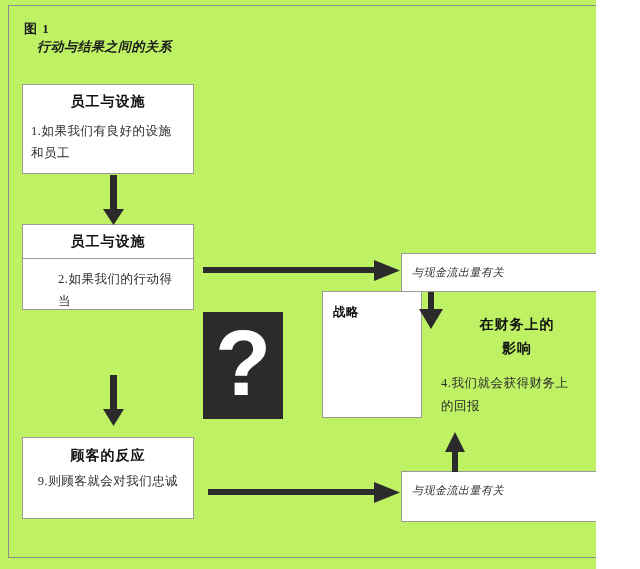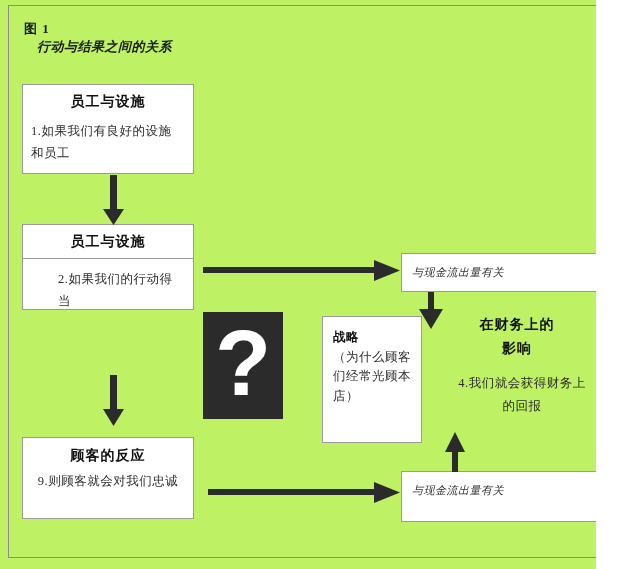--- a/index.html
+++ b/index.html
@@ -175,36 +175,35 @@
 
   <div class="pbox" id="box-customer" style="left:22px; top:437px; width:172px; height:82px;">
     <div class="pbox-title" style="padding-top:9px;">顾客的反应</div>
     <div class="pbox-body" style="padding:6px 8px 0 8px; text-align:center;">9.则顾客就会对我们忠诚</div>
   </div>
 
   <div id="question-tile" style="left:203px; top:312px; width:80px; height:107px;">
     <span class="qmark">?</span>
   </div>
 
-  <div id="strategy-box" style="left:322px; top:316px; width:100px; height:127px;">
+  <div id="strategy-box" style="left:322px; top:291px; width:100px; height:127px;">
     <div class="strategy-title" style="padding:12px 0 0 10px;">战略</div>
-    <div class="strategy-body" style="padding:2px 6px 0 10px;">（为什么顾客们经常光顾本店）</div>
   </div>
 
   <div class="nbox" style="left:401px; top:253px; width:196px; height:39px;">
     <span class="nbox-text">与现金流出量有关</span>
   </div>
 
   <div class="nbox" style="left:401px; top:471px; width:196px; height:51px;">
     <span class="nbox-text" style="margin-top:-12px;">与现金流出量有关</span>
   </div>
 
   <div class="free-title" style="left:452px; top:337px; width:130px;">影响</div>
   <div class="free-title" style="left:452px; top:313px; width:130px;">在财务上的</div>
-  <div class="free-body" style="left:452px; top:372px; width:140px;text-align:center;">4.我们就会获得财务上的回报</div>
+  <div class="free-body" style="left:441px; top:372px; width:140px;">4.我们就会获得财务上的回报</div>
 
   <svg id="arrow-layer" viewBox="0 0 640 569" xmlns="http://www.w3.org/2000/svg">
 
     <g>
       <rect x="110" y="175" width="7" height="36" fill="#2b2b2b"></rect>
       <polygon points="103,209 124,209 113.5,225" fill="#2b2b2b"></polygon>
     </g>
 
     <g>
       <rect x="110" y="375" width="7" height="36" fill="#2b2b2b"></rect>

